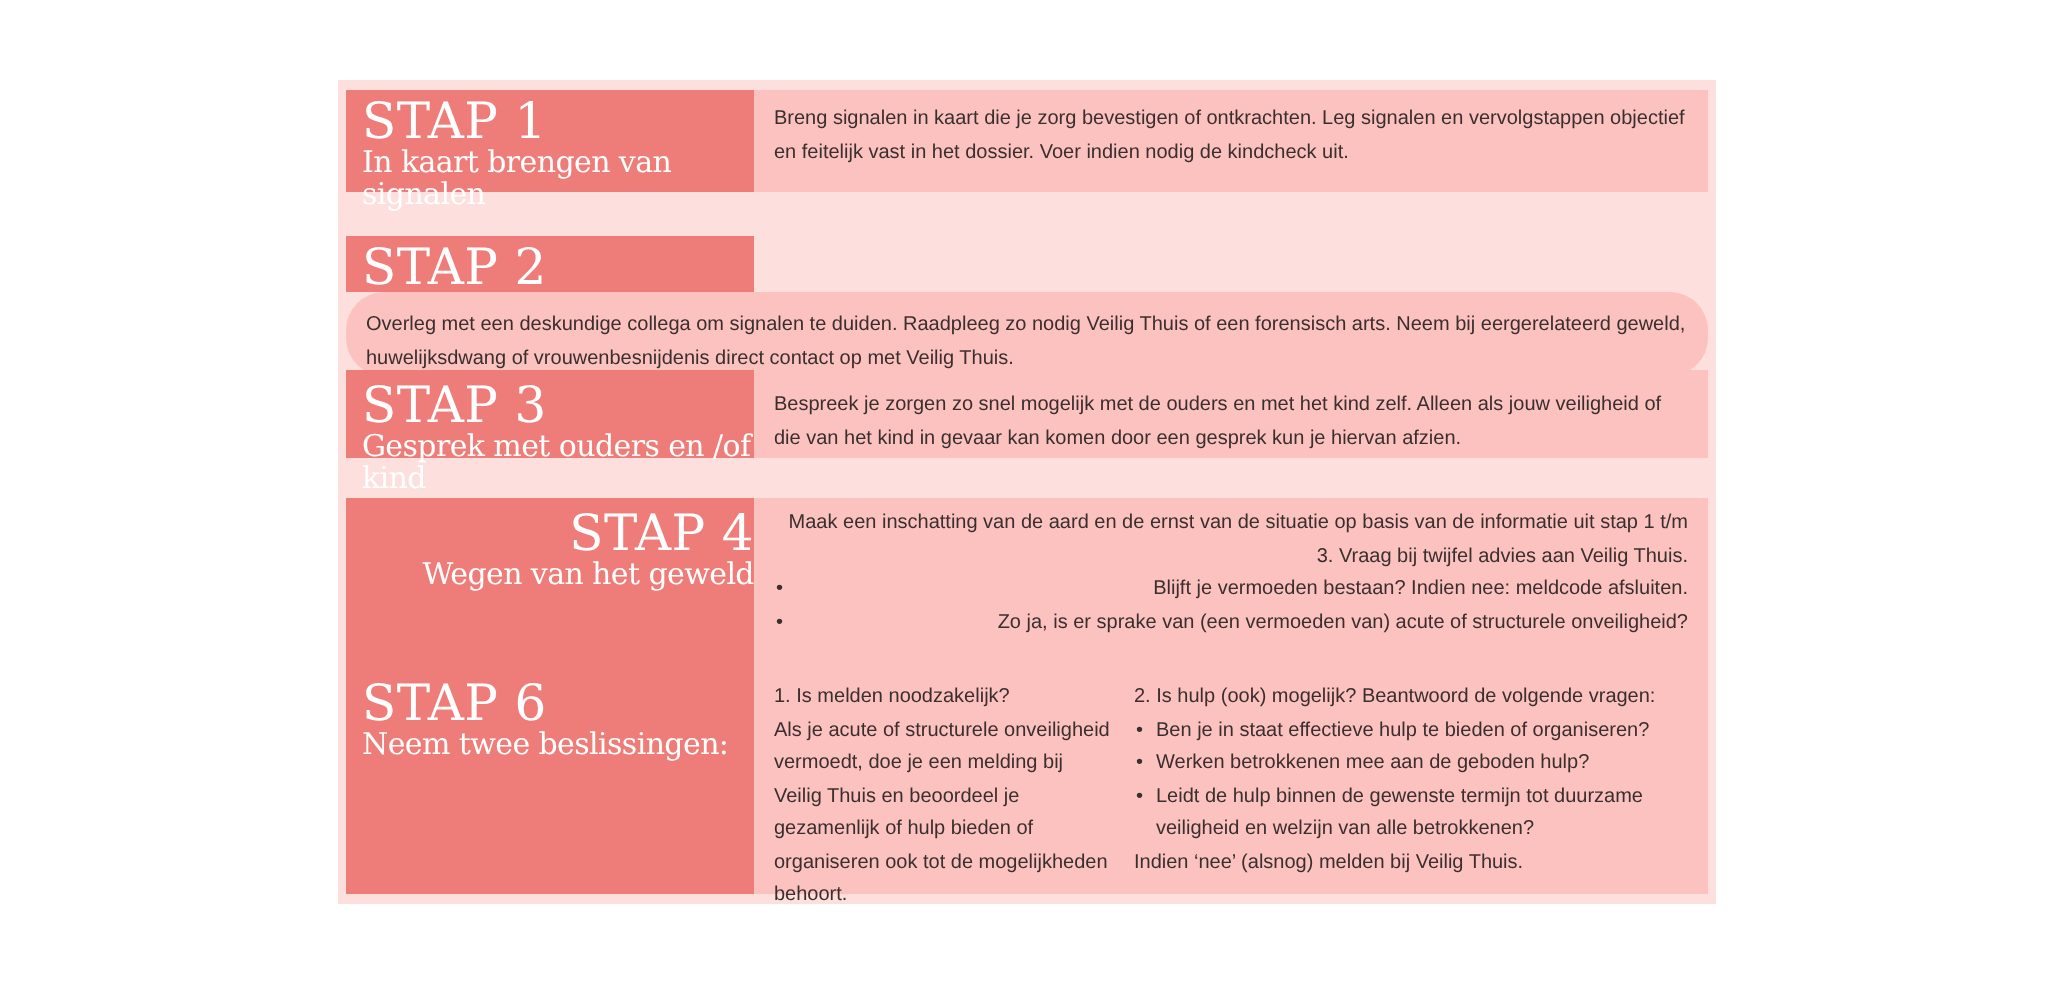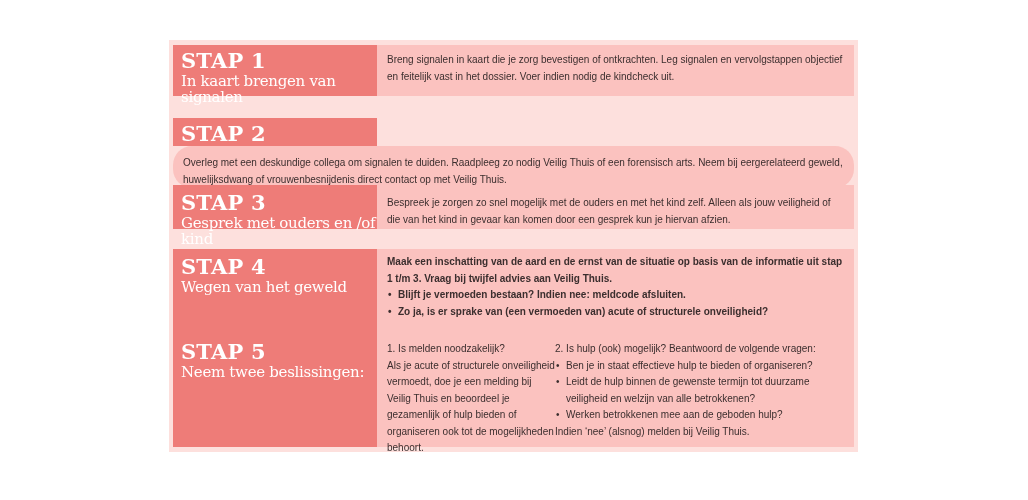--- a/index.html
+++ b/index.html
@@ -27,22 +27,22 @@
     .step-head {
       width: 204px;
       background: #ee7c78;
       color: #ffffff;
       padding: 4px 0 0 8px;
       box-sizing: border-box;
       flex: none;
     }
     .step-num {
       font-family: "DejaVu Serif", serif;
-      font-weight: bold;
-      font-size: 21px;
+      font-weight: normal;
+      font-size: 25px;
       line-height: 24px;
       letter-spacing: 0.2px;
     }
     .step-title {
       font-family: "DejaVu Serif", serif;
       font-size: 15px;
       line-height: 16px;
       letter-spacing: -0.3px;
     }
     .step-body {
@@ -61,21 +61,21 @@
       position: relative;
       padding-left: 11px;
     }
     .bullets li::before {
       content: "\2022";
       position: absolute;
       left: 1px;
       top: 0;
       font-size: 10px;
     }
-    .two-col { display: flex; gap: 0; }
+    .two-col { display: flex; gap: 12px; }
     .col1 { width: 168px; flex: none; }
     .col2 { flex: 1; padding-left: 0; }
   </style>
 </head>
 <body>
 
 <div class="frame">
 
   <div class="row" style="top:5px;height:51px;">
     <div class="step-head">
@@ -99,49 +99,49 @@
   <div class="row" style="top:145px;height:44px;">
     <div class="step-head" style="padding-top:6px;">
       <div class="step-num">STAP 3</div>
       <div class="step-title">Gesprek met ouders en /of kind</div>
     </div>
     <div class="step-body" style="padding-top:10px;">
       <p>Bespreek je zorgen zo snel mogelijk met de ouders en met het kind zelf. Alleen als jouw veiligheid of die van het kind in gevaar kan komen door een gesprek kun je hiervan afzien.</p>
     </div>
   </div>
 
-  <div class="row" style="top:209px;height:97px;">
+  <div class="row" style="top:209px;height:97px;text-align:right;">
     <div class="step-head" style="padding-top:6px;">
       <div class="step-num">STAP 4</div>
       <div class="step-title">Wegen van het geweld</div>
     </div>
-    <div class="step-body" style="padding-top:5px;font-weight:bold;">
+    <div class="step-body" style="padding-top:5px;">
       <p>Maak een inschatting van de aard en de ernst van de situatie op basis van de informatie uit stap 1 t/m 3. Vraag bij twijfel advies aan Veilig Thuis.</p>
       <ul class="bullets">
         <li>Blijft je vermoeden bestaan? Indien nee: meldcode afsluiten.</li>
         <li>Zo ja, is er sprake van (een vermoeden van) acute of structurele onveiligheid?</li>
       </ul>
     </div>
   </div>
 
   <div class="row" style="top:294px;height:113px;">
     <div class="step-head" style="padding-top:6px;">
-      <div class="step-num">STAP 5</div>
+      <div class="step-num">STAP 6</div>
       <div class="step-title">Neem twee beslissingen:</div>
     </div>
     <div class="step-body two-col" style="padding-top:7px;">
       <div class="col1">
         <p>1. Is melden noodzakelijk?</p>
         <p>Als je acute of structurele onveiligheid vermoedt, doe je een melding bij Veilig Thuis en beoordeel je gezamenlijk of hulp bieden of organiseren ook tot de mogelijkheden behoort.</p>
       </div>
       <div class="col2">
         <p>2. Is hulp (ook) mogelijk? Beantwoord de volgende vragen:</p>
         <ul class="bullets">
           <li>Ben je in staat effectieve hulp te bieden of organiseren?</li>
+          <li>Werken betrokkenen mee aan de geboden hulp?</li>
           <li>Leidt de hulp binnen de gewenste termijn tot duurzame veiligheid en welzijn van alle betrokkenen?</li>
-          <li>Werken betrokkenen mee aan de geboden hulp?</li>
         </ul>
         <p>Indien ‘nee’ (alsnog) melden bij Veilig Thuis.</p>
       </div>
     </div>
   </div>
 
 </div>
 
 </body></html>

